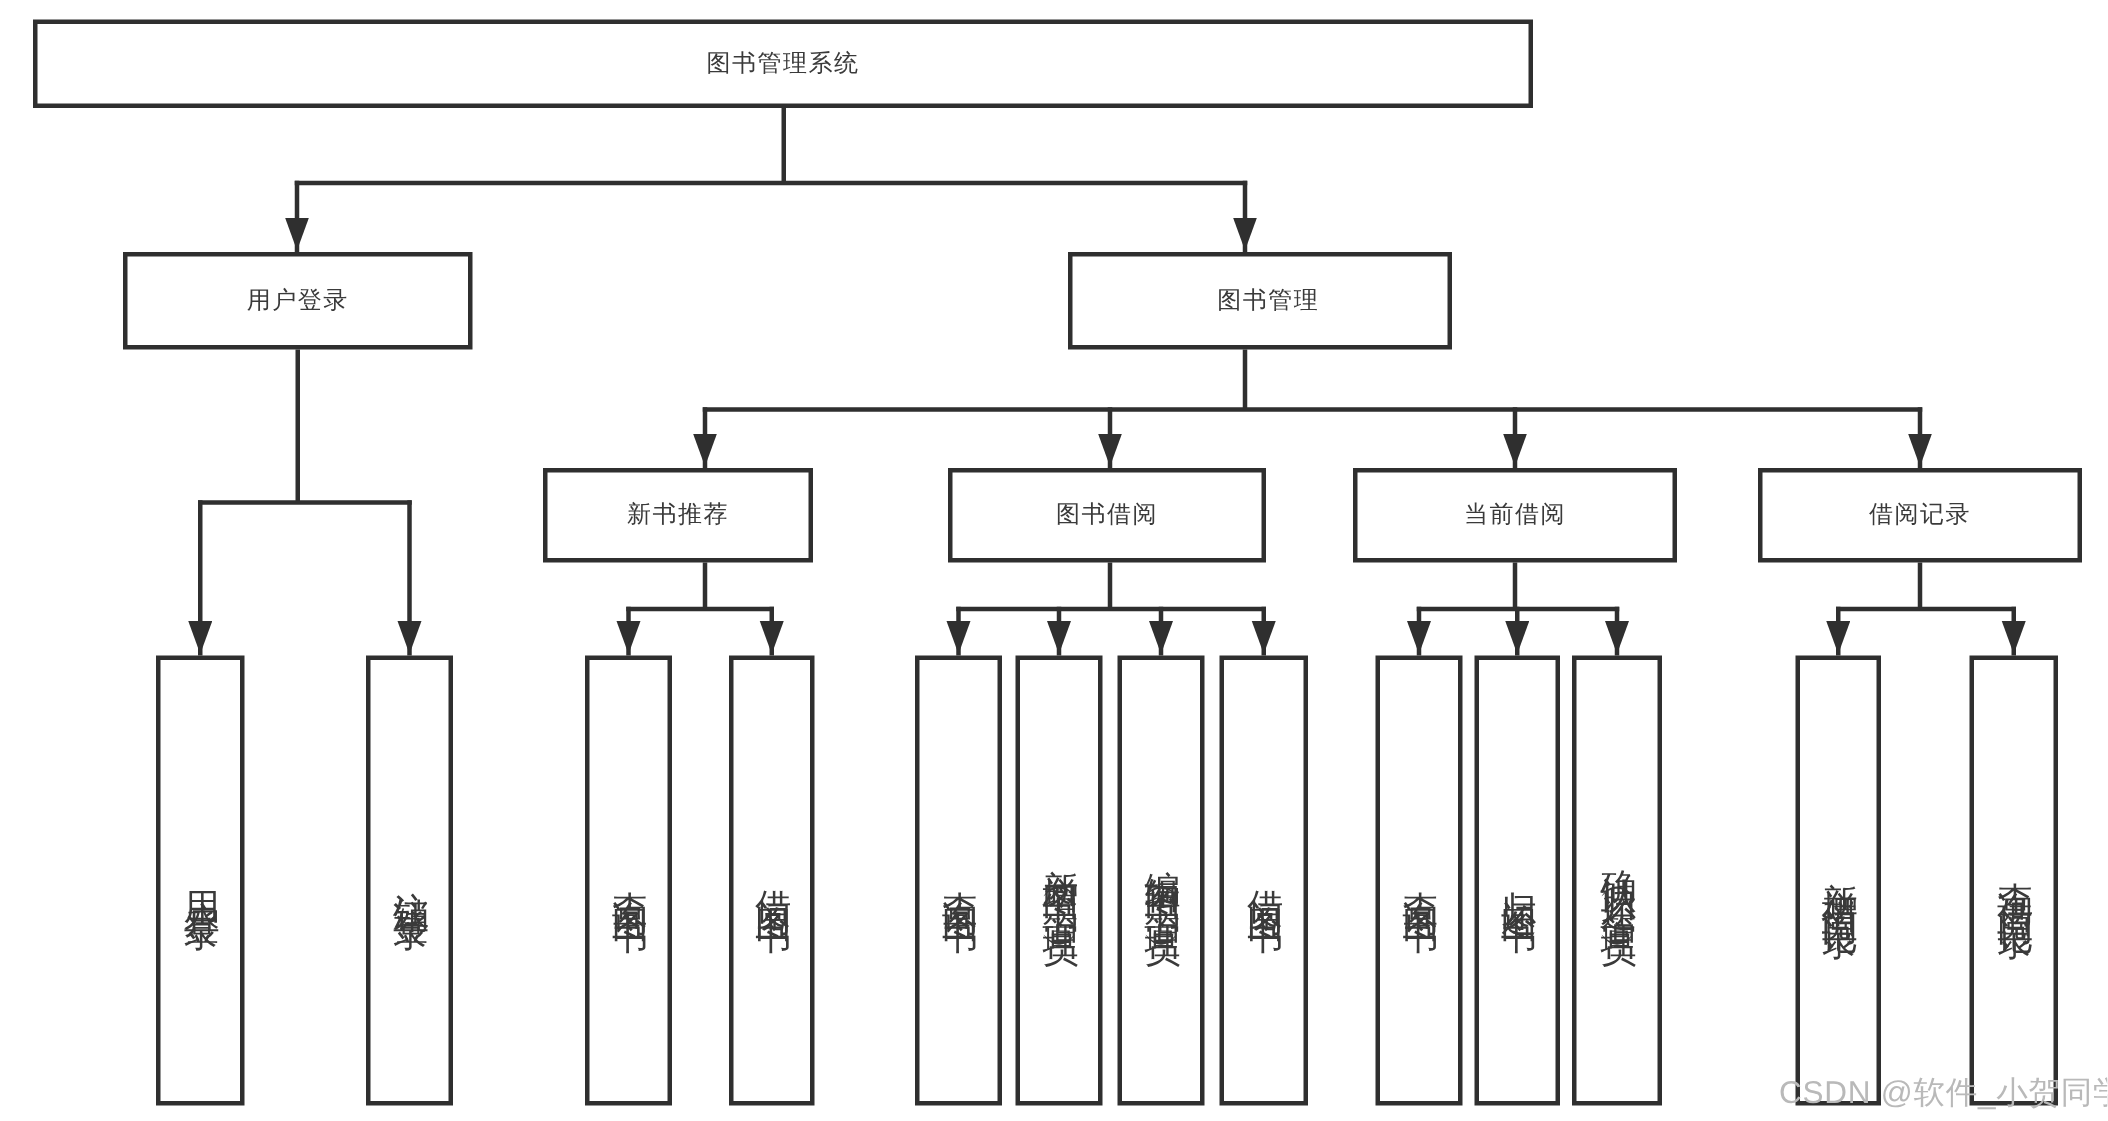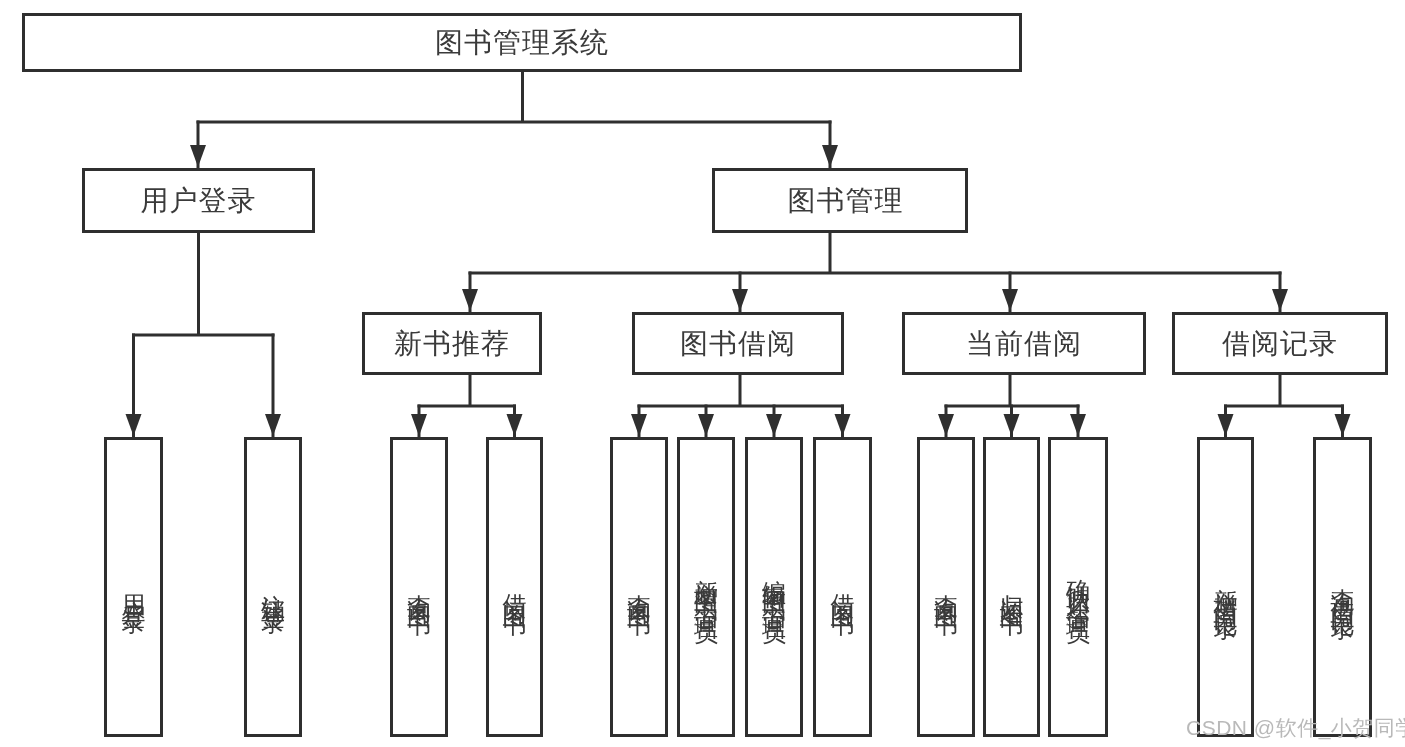--- a/index.html
+++ b/index.html
@@ -27,21 +27,21 @@
     box-sizing: border-box;
     border: 3px solid #2f2f2f;
     background: #ffffff;
     display: flex;
     align-items: center;
     justify-content: center;
     color: #3a3a3a;
     z-index: 1;
   }
   .hlabel {
-    font-size: 28px;
+    font-size: 16px;
     letter-spacing: 1px;
     white-space: nowrap;
   }
   .leaf .vtext {
     writing-mode: vertical-rl;
     text-orientation: mixed;
     font-size: 24px;
     line-height: 1;
     letter-spacing: 6px;
     color: #3a3a3a;
@@ -115,21 +115,21 @@
   <div class="box" style="left:712px; top:168px; width:256px; height:65px;padding-left:11px;">
     <span class="hlabel">图书管理</span>
   </div>
 
   <div class="box" style="left:362px; top:312px; width:180px; height:63px;">
     <span class="hlabel">新书推荐</span>
   </div>
   <div class="box" style="left:632px; top:312px; width:212px; height:63px;">
     <span class="hlabel">图书借阅</span>
   </div>
-  <div class="box" style="left:902px; top:312px; width:244px; height:63px;">
+  <div class="box" style="left:902px; top:312px; width:216px; height:63px;">
     <span class="hlabel">当前借阅</span>
   </div>
   <div class="box" style="left:1172px; top:312px; width:216px; height:63px;">
     <span class="hlabel">借阅记录</span>
   </div>
 
   <div class="box leaf" style="left:104px; top:437px; width:59px; height:300px;">
     <span class="vtext">用户登录</span>
   </div>
   <div class="box leaf" style="left:244px; top:437px; width:58px; height:300px;">

